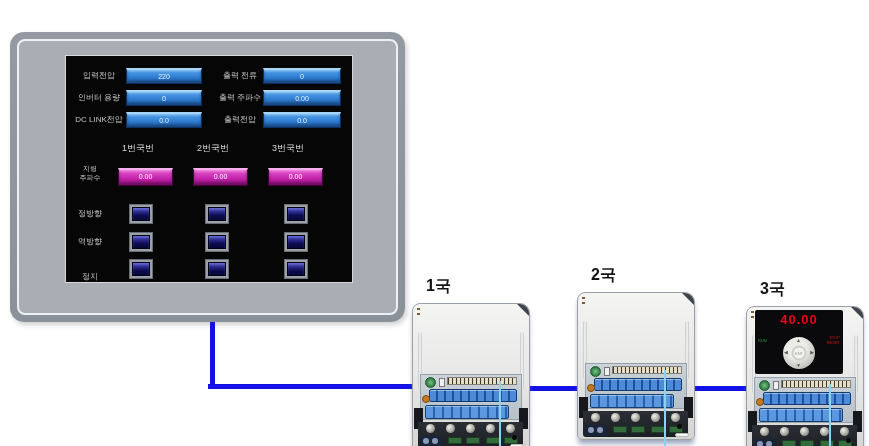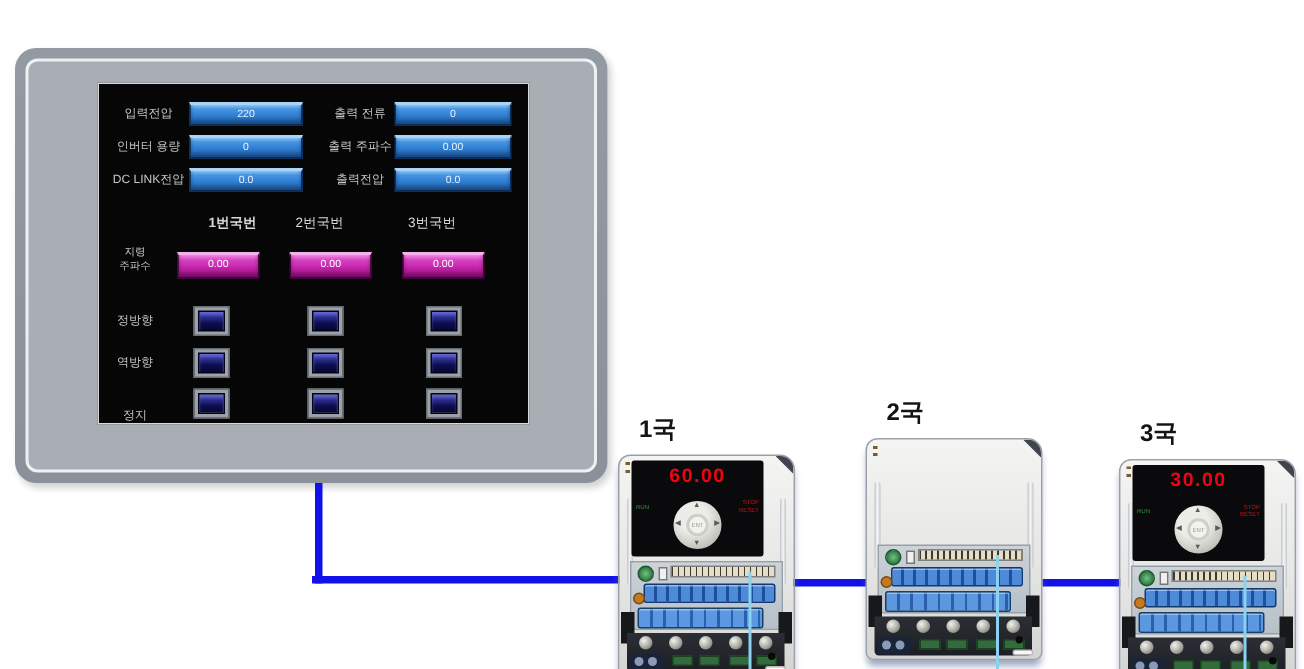--- a/index.html
+++ b/index.html
@@ -112,21 +112,21 @@
       <div class="s-label" style="left:4px;top:56px;width:58px;">DC LINK전압</div>
       <div class="vbox" style="left:60px;top:56px;">0.0</div>
 
       <div class="s-label" style="left:148px;top:12px;width:52px;">출력 전류</div>
       <div class="vbox" style="left:197px;top:12px;width:78px;">0</div>
       <div class="s-label" style="left:148px;top:34px;width:52px;">출력 주파수</div>
       <div class="vbox" style="left:197px;top:34px;width:78px;">0.00</div>
       <div class="s-label" style="left:148px;top:56px;width:52px;">출력전압</div>
       <div class="vbox" style="left:197px;top:56px;width:78px;">0.0</div>
 
-      <div class="station-h" style="left:59px;font-weight:bold;">1번국번</div>
+      <div class="station-h" style="left:42px;">1번국번</div>
       <div class="station-h" style="left:117px;">2번국번</div>
       <div class="station-h" style="left:192px;">3번국번</div>
 
       <div class="cmd-label">
         <div>지령</div>
         <div>주파수</div>
       </div>
       <div class="mbox" style="left:52px;">0.00</div>
       <div class="mbox" style="left:127px;">0.00</div>
       <div class="mbox" style="left:202px;">0.00</div>
@@ -172,35 +172,20 @@
   <div class="net" style="left:527px;top:366px;width:51px;height:5px;"></div>
   <div class="net" style="left:695px;top:366px;width:52px;height:5px;"></div>
 
   <div class="inv" style="left:412px;top:283px;">
     <div class="inv-label">1국</div>
     <div class="inv-body">
       <div class="inv-notch"></div>
       <div class="inv-dots"></div>
       <div class="groove" style="left:5px;"></div>
       <div class="groove" style="right:5px;"></div>
-      <div class="kp-panel">
-        <div class="kp-display">60.00</div>
-        <div class="kp-run">RUN</div>
-        <div class="kp-stop">
-          <div>STOP</div>
-          <div>RESET</div>
-        </div>
-        <div class="kp-wheel">
-          <span class="kp-arrow" style="left:13px;top:1px;">▲</span>
-          <span class="kp-arrow" style="left:13px;bottom:1px;">▼</span>
-          <span class="kp-arrow" style="left:1px;top:13px;">◀</span>
-          <span class="kp-arrow" style="right:1px;top:13px;">▶</span>
-          <div class="kp-ent">ENT</div>
-        </div>
-      </div>
       <div class="pcb">
         <div class="pcb-ground"></div>
         <div class="pcb-switch"></div>
         <div class="pcb-strip"></div>
         <div class="pcb-blue1"></div>
         <div class="pcb-orange"></div>
         <div class="pcb-blue2"></div>
       </div>
       <div class="side-tab" style="left:1px;"></div>
       <div class="side-tab" style="right:1px;"></div>
@@ -264,21 +249,21 @@
   </div>
 
   <div class="inv" style="left:746px;top:286px;">
     <div class="inv-label">3국</div>
     <div class="inv-body">
       <div class="inv-notch"></div>
       <div class="inv-dots"></div>
       <div class="groove" style="left:5px;"></div>
       <div class="groove" style="right:5px;"></div>
       <div class="kp-panel">
-        <div class="kp-display">30.00</div>
+        <div class="kp-display">40.00</div>
         <div class="kp-run">RUN</div>
         <div class="kp-stop">
           <div>STOP</div>
           <div>RESET</div>
         </div>
         <div class="kp-wheel">
           <span class="kp-arrow" style="left:13px;top:1px;">▲</span>
           <span class="kp-arrow" style="left:13px;bottom:1px;">▼</span>
           <span class="kp-arrow" style="left:1px;top:13px;">◀</span>
           <span class="kp-arrow" style="right:1px;top:13px;">▶</span>

